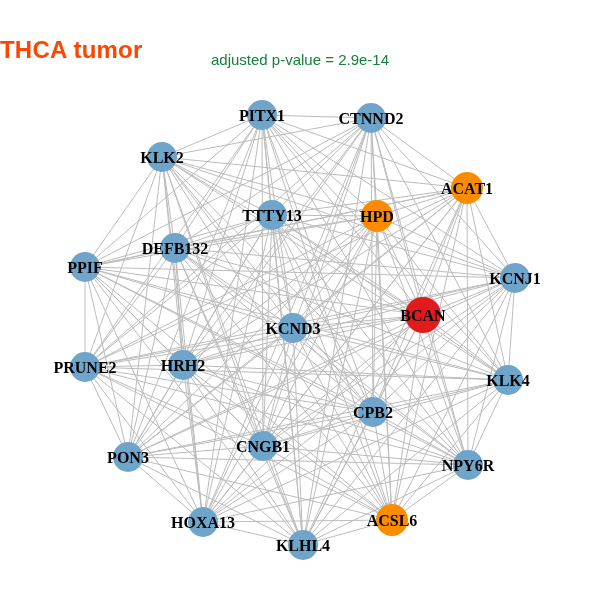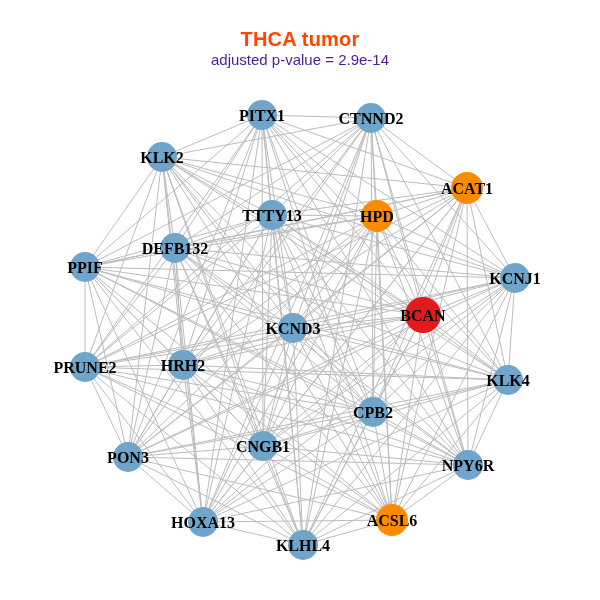--- a/index.html
+++ b/index.html
@@ -10,25 +10,25 @@
   }
   .stage {
     position: relative;
     width: 600px;
     height: 600px;
     background: #ffffff;
     overflow: hidden;
   }
   .plot-title {
     position: absolute;
-    top: 28px;
+    top: 36px;
     left: 0;
     width: 100%;
-    text-align: center;
-    font-size: 20px;
+    text-align: left;
+    font-size: 24px;
     font-weight: bold;
     letter-spacing: 0.2px;
   }
   .plot-subtitle {
     position: absolute;
     top: 51px;
     left: 0;
     width: 100%;
     text-align: center;
     font-size: 15px;
@@ -44,21 +44,21 @@
     font-weight: bold;
     font-size: 16px;
     text-anchor: middle;
   }
 </style>
 </head>
 <body>
 
 <div class="stage">
   <div class="plot-title" style="color: rgb(255, 69, 0);">THCA tumor</div>
-  <div class="plot-subtitle" style="color: #4c1d95;">adjusted p-value = 2.9e-14</div>
+  <div class="plot-subtitle" style="color: #15803d;">adjusted p-value = 2.9e-14</div>
   <svg class="graph" width="600" height="600" viewBox="0 0 600 600">
       <line x1="262" y1="115" x2="371" y2="118" stroke="#BCBCBC" stroke-width="1"></line>
       <line x1="262" y1="115" x2="162" y2="157" stroke="#BCBCBC" stroke-width="1"></line>
       <line x1="262" y1="115" x2="467" y2="188" stroke="#BCBCBC" stroke-width="1"></line>
       <line x1="262" y1="115" x2="272" y2="215" stroke="#BCBCBC" stroke-width="1"></line>
       <line x1="262" y1="115" x2="377" y2="216" stroke="#BCBCBC" stroke-width="1"></line>
       <line x1="262" y1="115" x2="175" y2="248" stroke="#BCBCBC" stroke-width="1"></line>
       <line x1="262" y1="115" x2="85" y2="267" stroke="#BCBCBC" stroke-width="1"></line>
       <line x1="262" y1="115" x2="515" y2="278" stroke="#BCBCBC" stroke-width="1"></line>
       <line x1="262" y1="115" x2="423" y2="315" stroke="#BCBCBC" stroke-width="1"></line>

